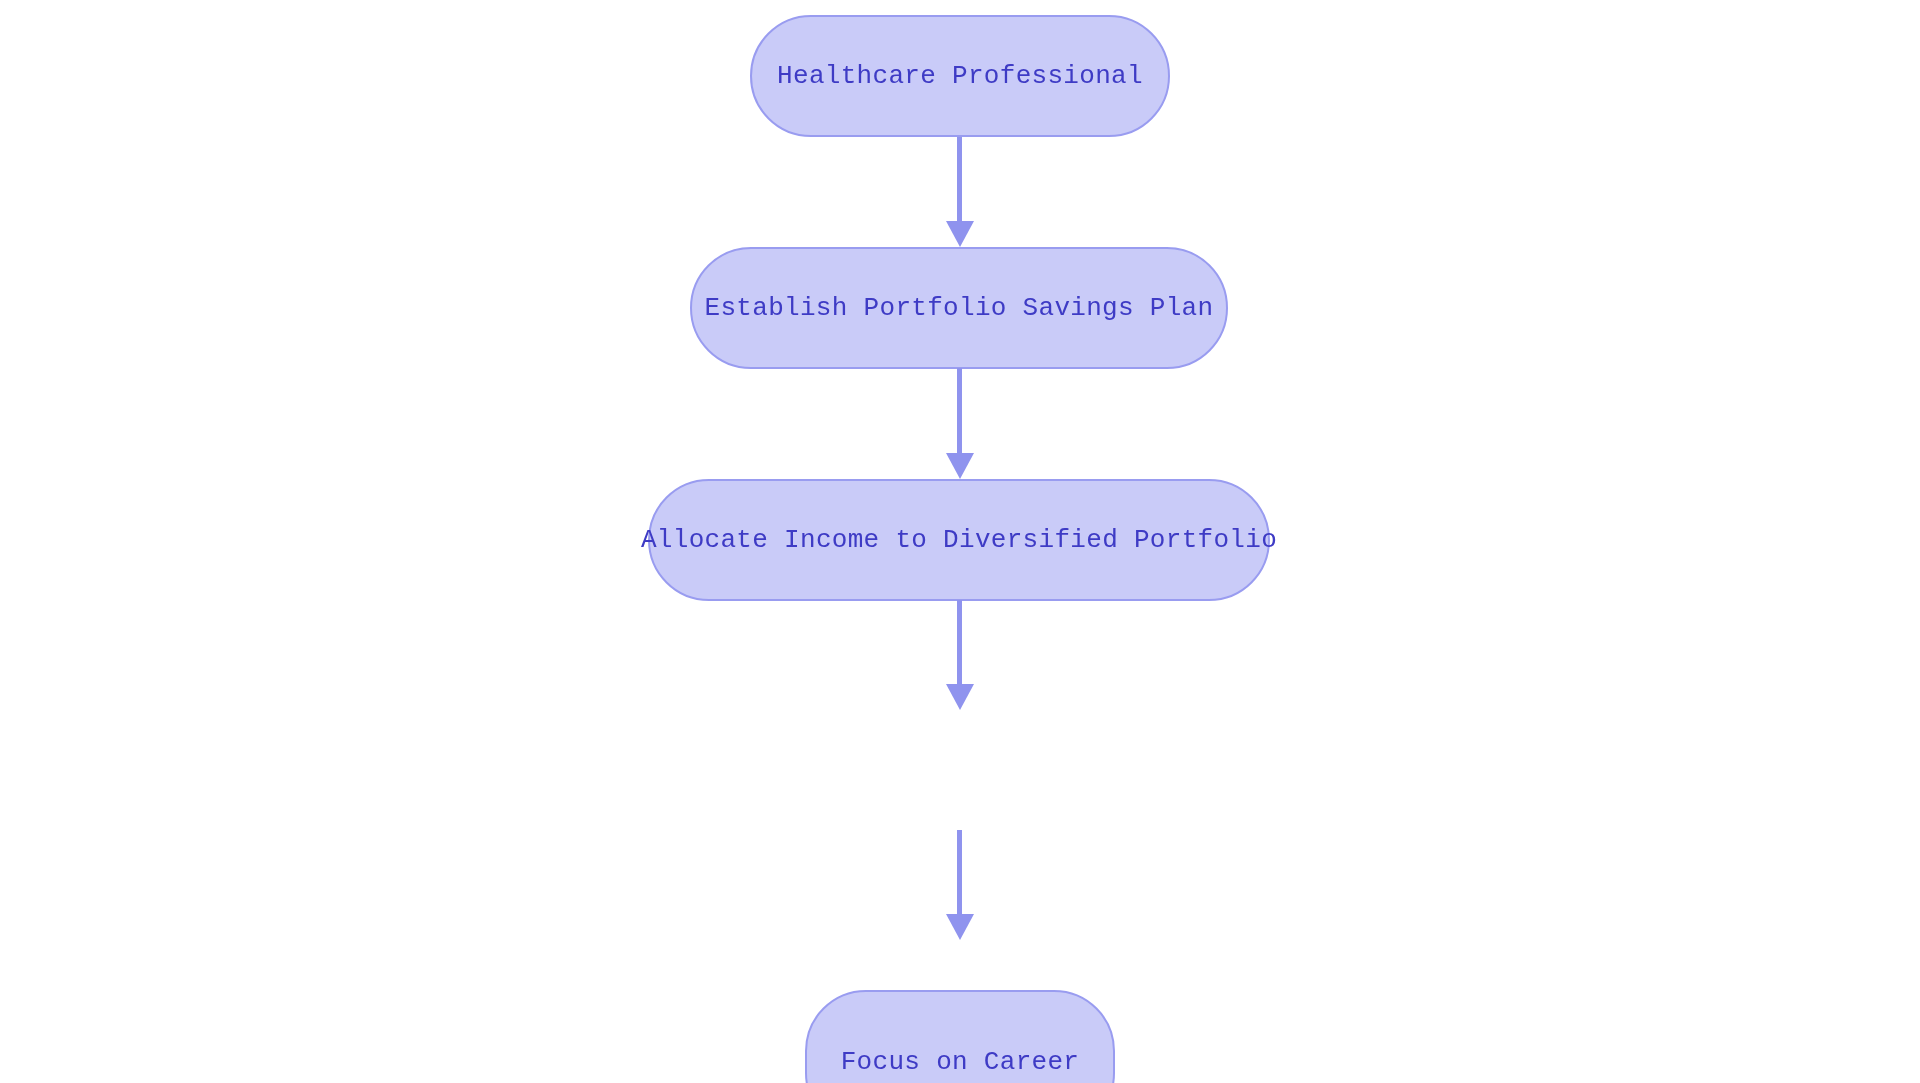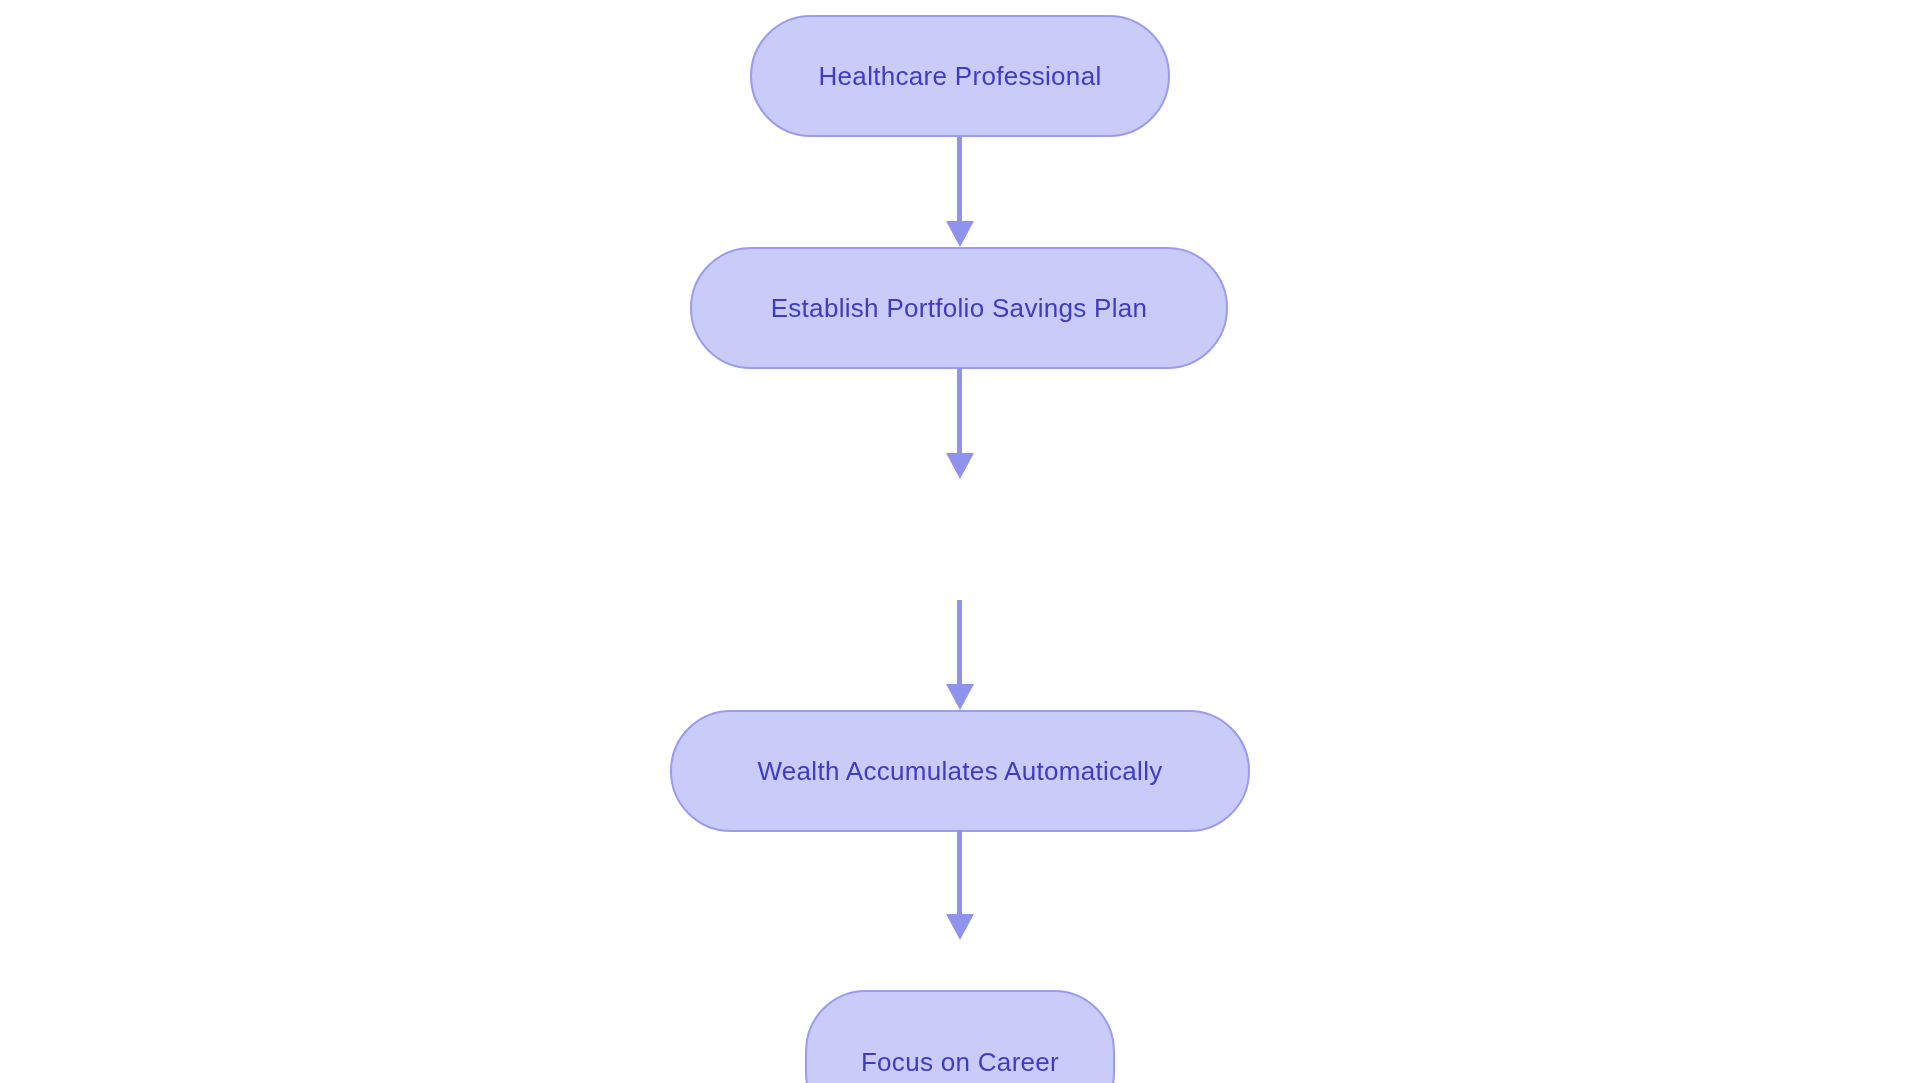--- a/index.html
+++ b/index.html
@@ -5,21 +5,21 @@
   html, body {
     margin: 0;
     padding: 0;
     background: #ffffff;
   }
   #canvas {
     position: relative;
     width: 1920px;
     height: 1083px;
     background: var(--background, #ffffff);
-    font-family: Liberation Sans, sans-serif;
+    font-family: Liberation Mono, monospace;
     overflow: hidden;
   }
   .node {
     position: absolute;
     box-sizing: border-box;
     height: 122px;
     background: var(--node-fill, #c9cbf8);
     border: 2px solid var(--node-border, #999cf0);
     border-radius: 61px;
     display: flex;
@@ -81,29 +81,29 @@
 
   <div class="node n2">
     <span class="label">Establish Portfolio Savings Plan</span>
   </div>
 
   <div class="arrow a2">
     <div class="stem"></div>
     <div class="head"></div>
   </div>
 
+  <div class="node n3">
+    <span class="label">Allocate Income to Diversified Portfolio</span>
+  </div>
 
   <div class="arrow a3">
     <div class="stem"></div>
     <div class="head"></div>
   </div>
 
-  <div class="node n4">
-    <span class="label">Wealth Accumulates Automatically</span>
-  </div>
 
   <div class="arrow a4">
     <div class="stem"></div>
     <div class="head"></div>
   </div>
 
   <div class="node n5">
     <span class="label">Focus on Career</span>
   </div>
 

